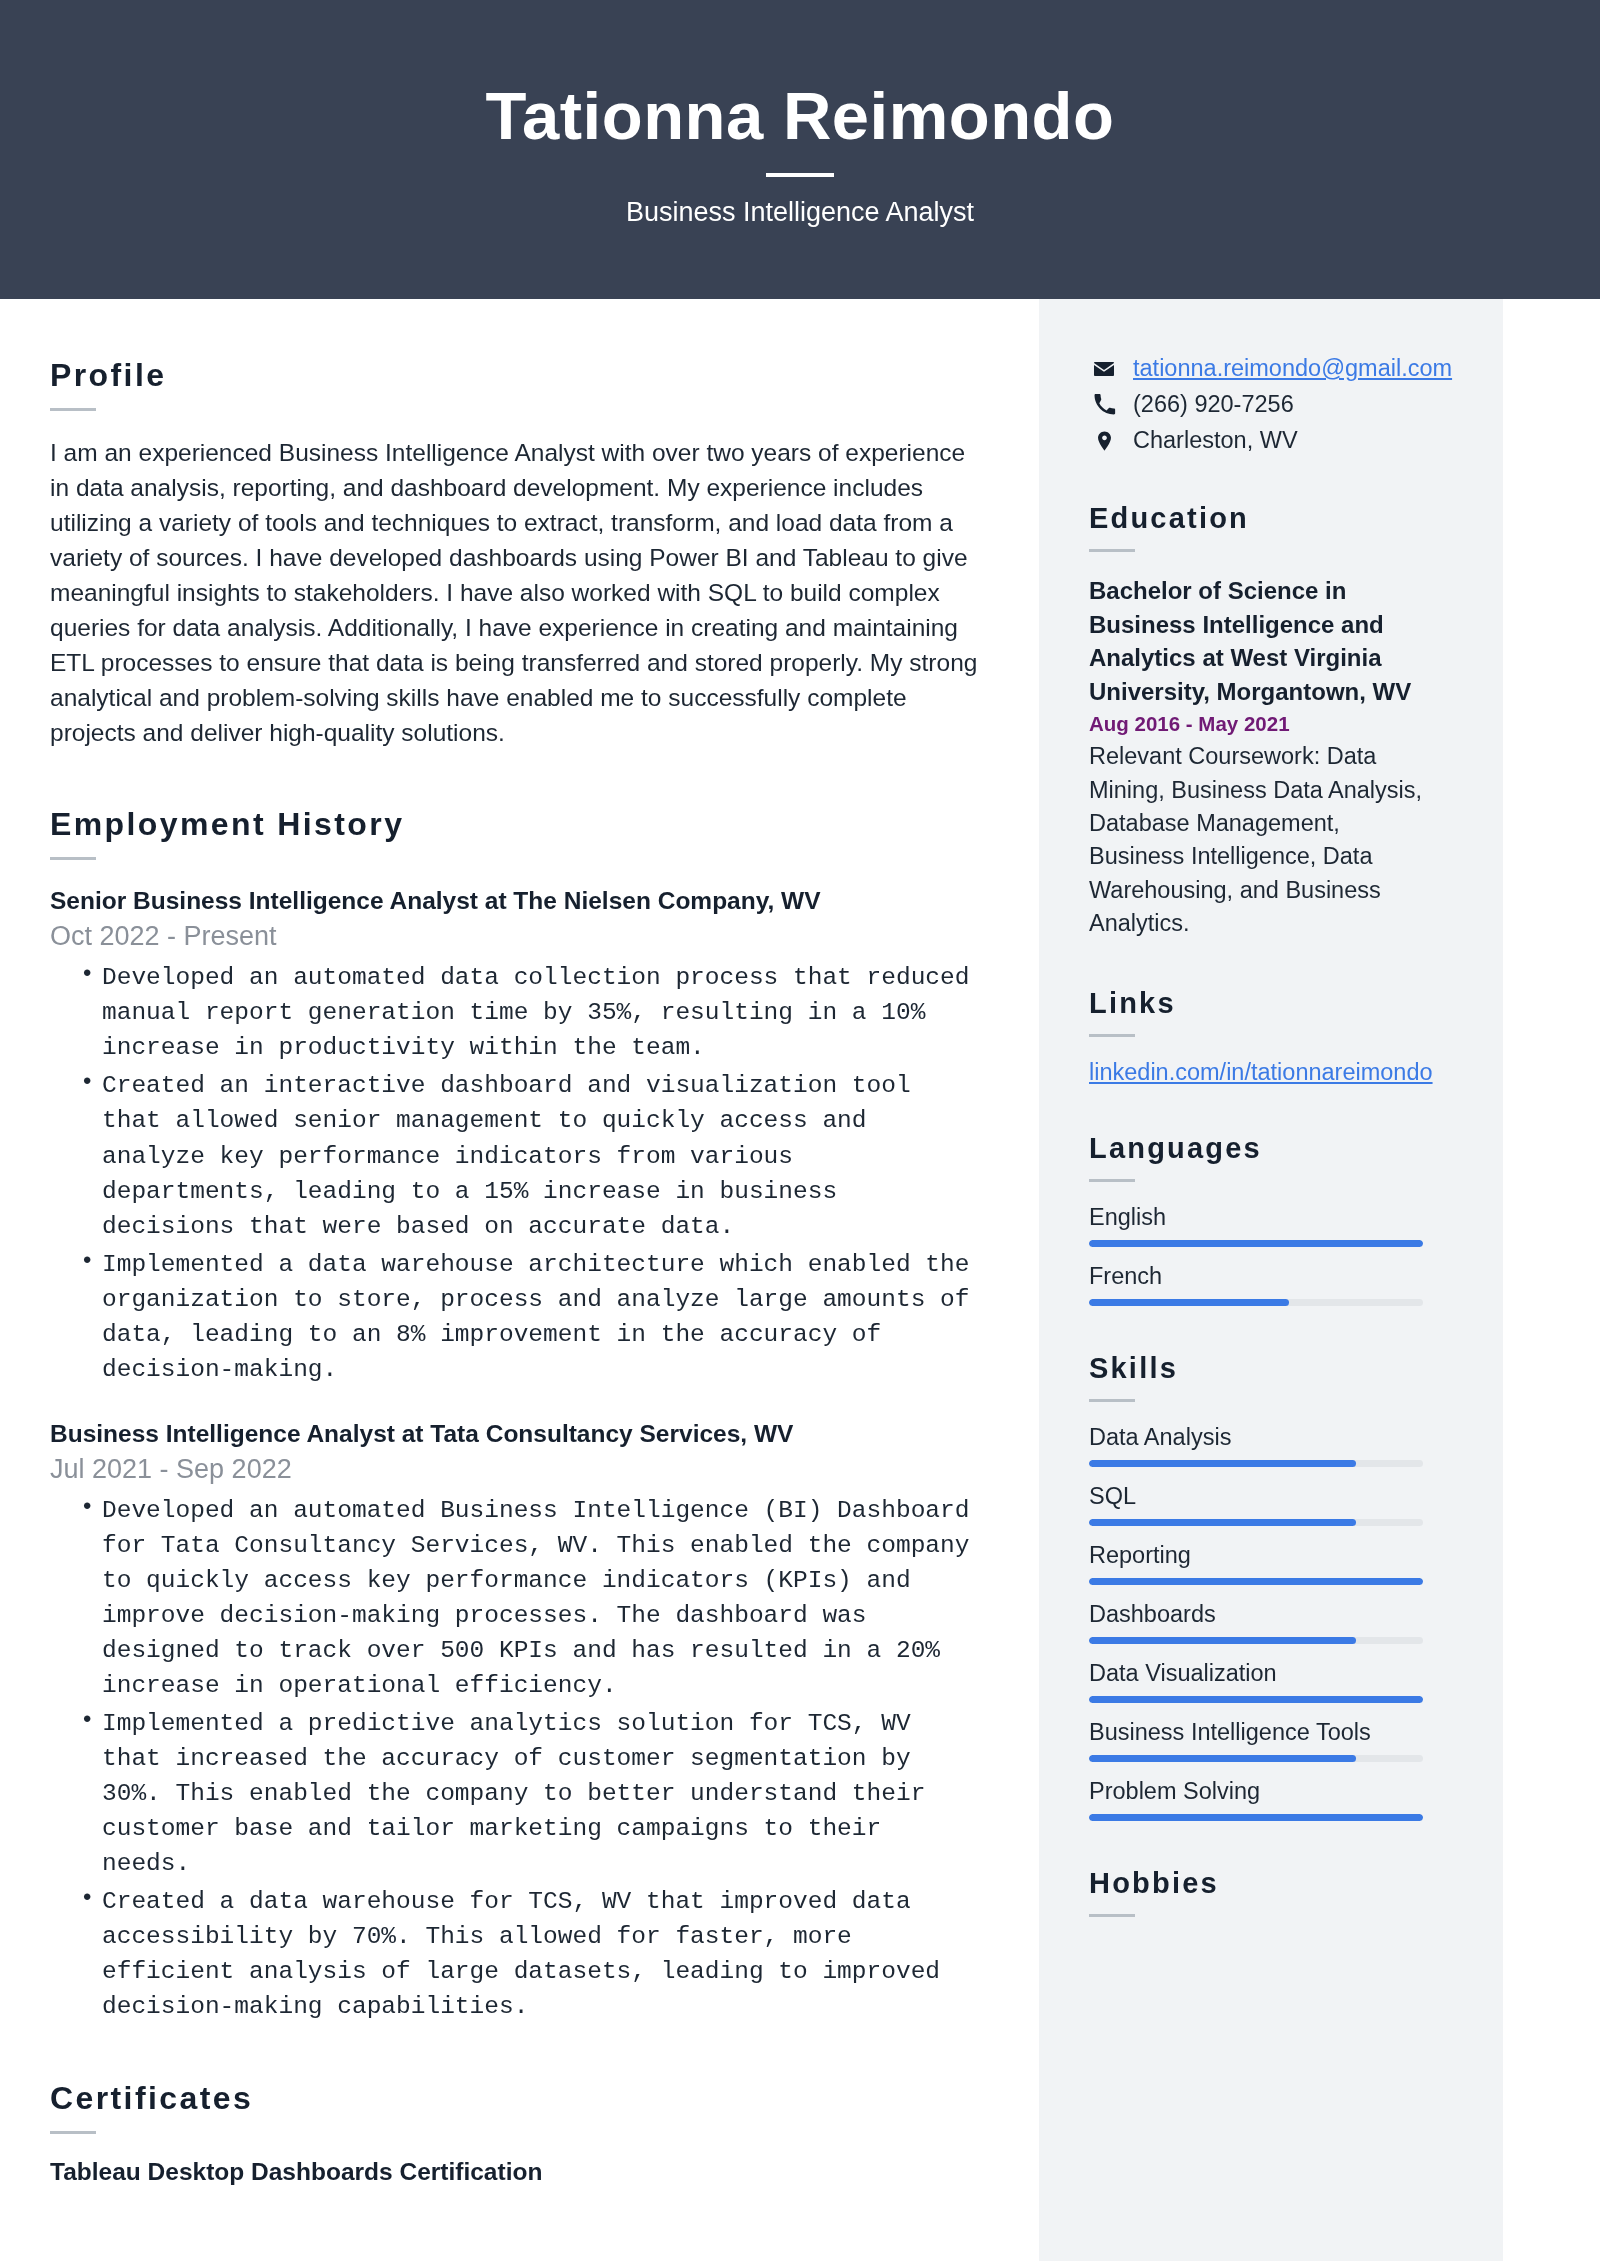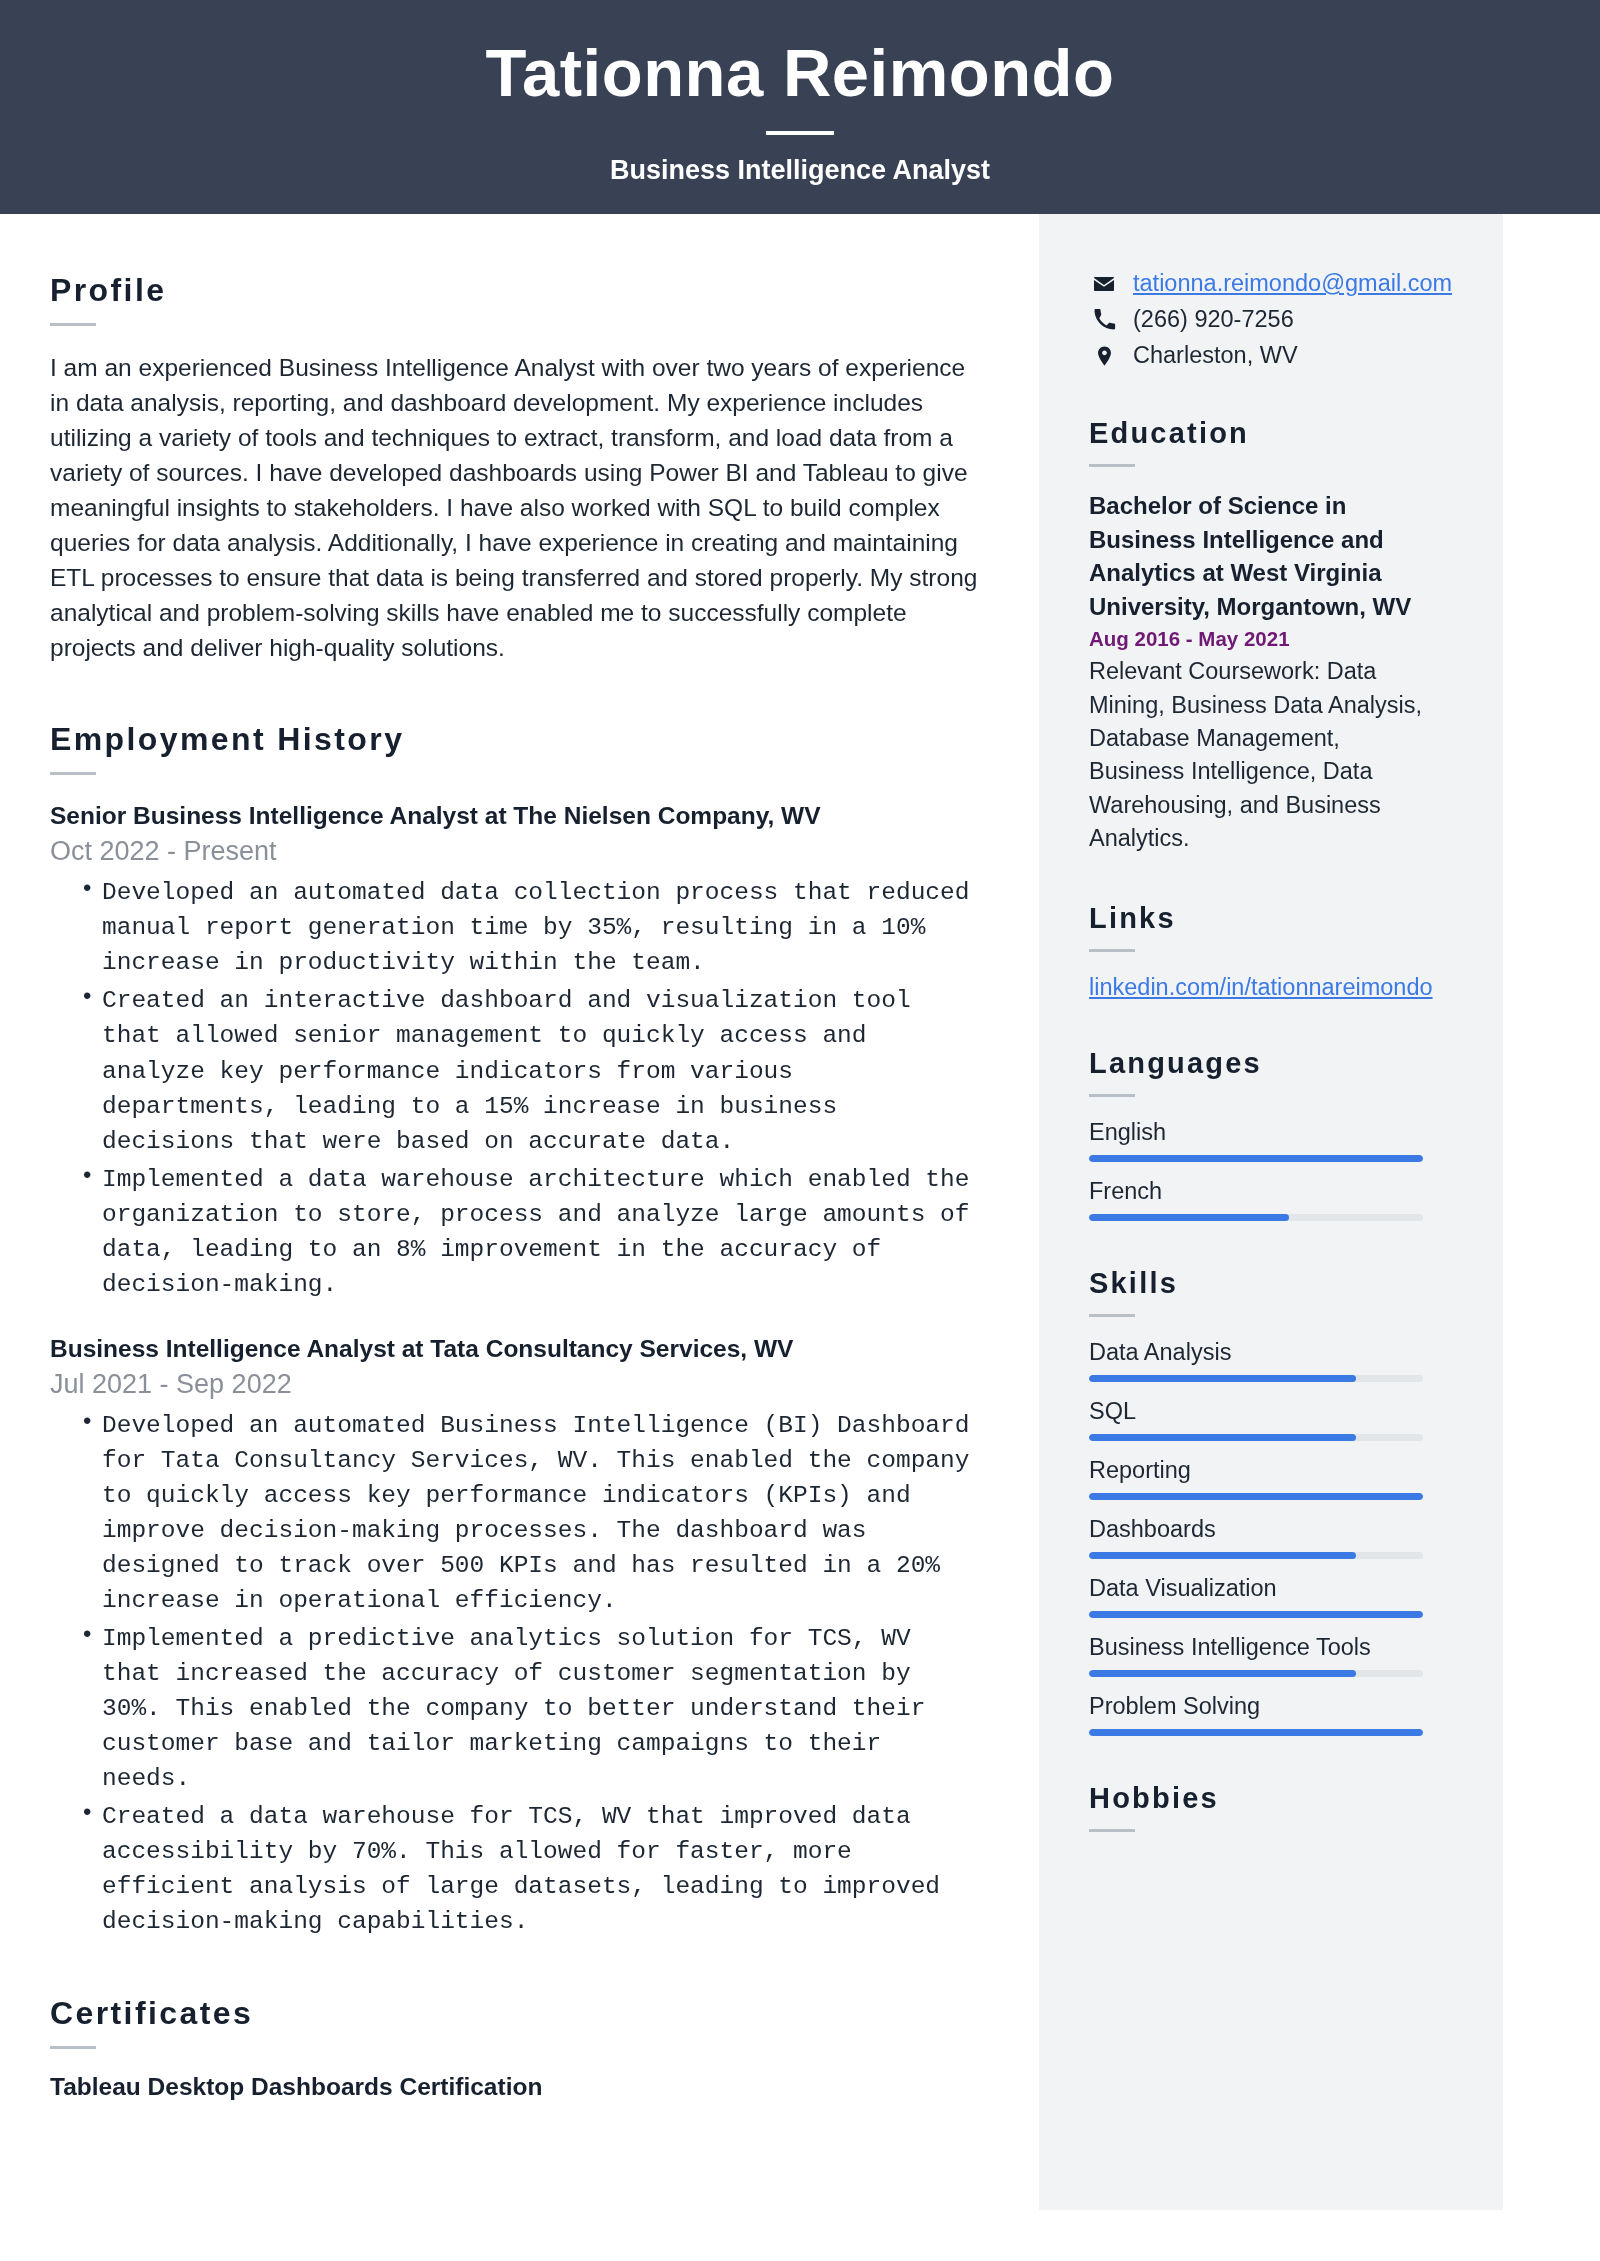--- a/index.html
+++ b/index.html
@@ -14,21 +14,21 @@
     position: relative;
     width: 1600px;
     min-height: 2261px;
     background: #ffffff;
   }
 
   
   .header {
     background: #39425480;
     background: #394254;
-    height: 214px;
+    height: 299px;
     display: flex;
     flex-direction: column;
     align-items: center;
     justify-content: center;
     padding-top: 10px;
   }
   .header-name {
     color: #ffffff;
     font-size: 67px;
     font-weight: bold;
@@ -38,21 +38,21 @@
   }
   .header-rule {
     width: 68px;
     height: 4px;
     background: #ffffff;
     margin: 22px 0 20px 0;
   }
   .header-title {
     color: #ffffff;
     font-size: 27px;
-    font-weight: bold;
+    font-weight: normal;
     text-align: left;
   }
 
   
   .body-wrap {
     display: flex;
     align-items: stretch;
     min-height: 1996px;
   }
   .main-col {

